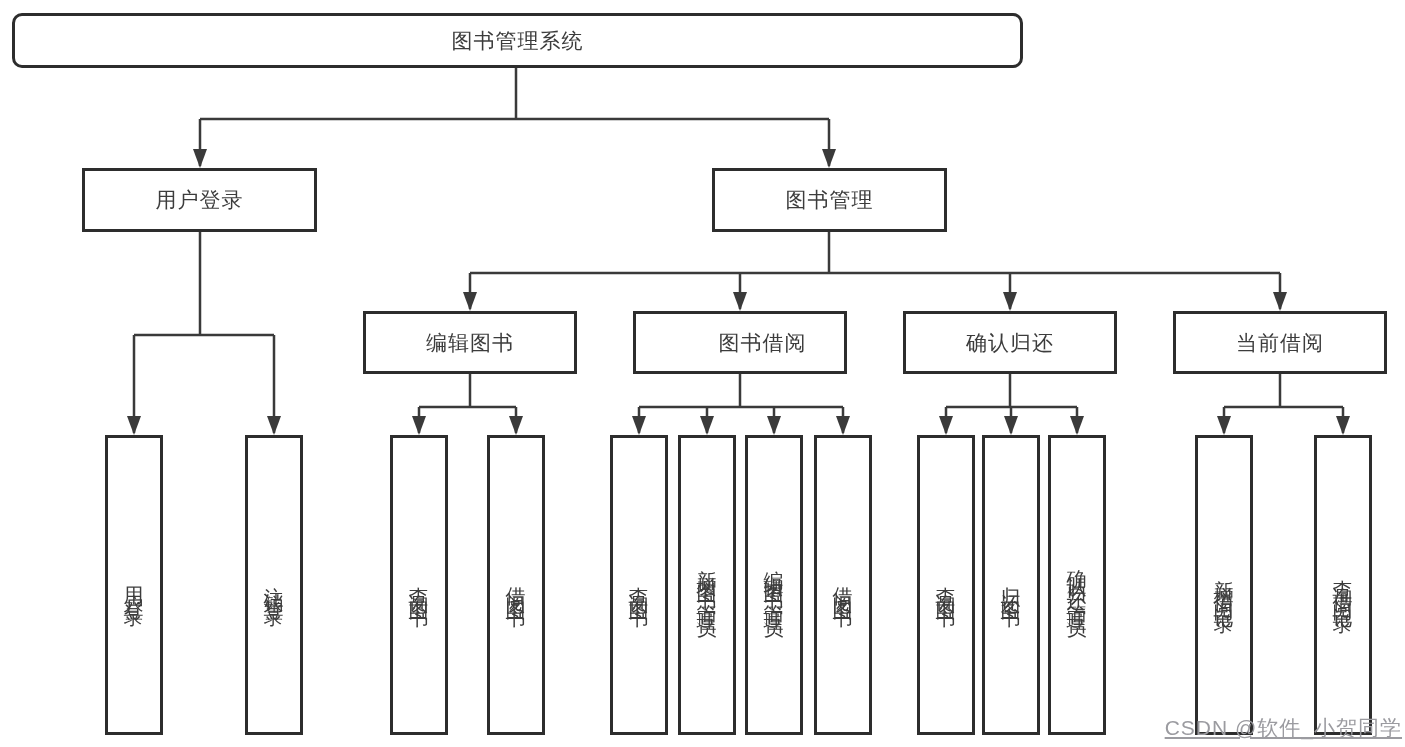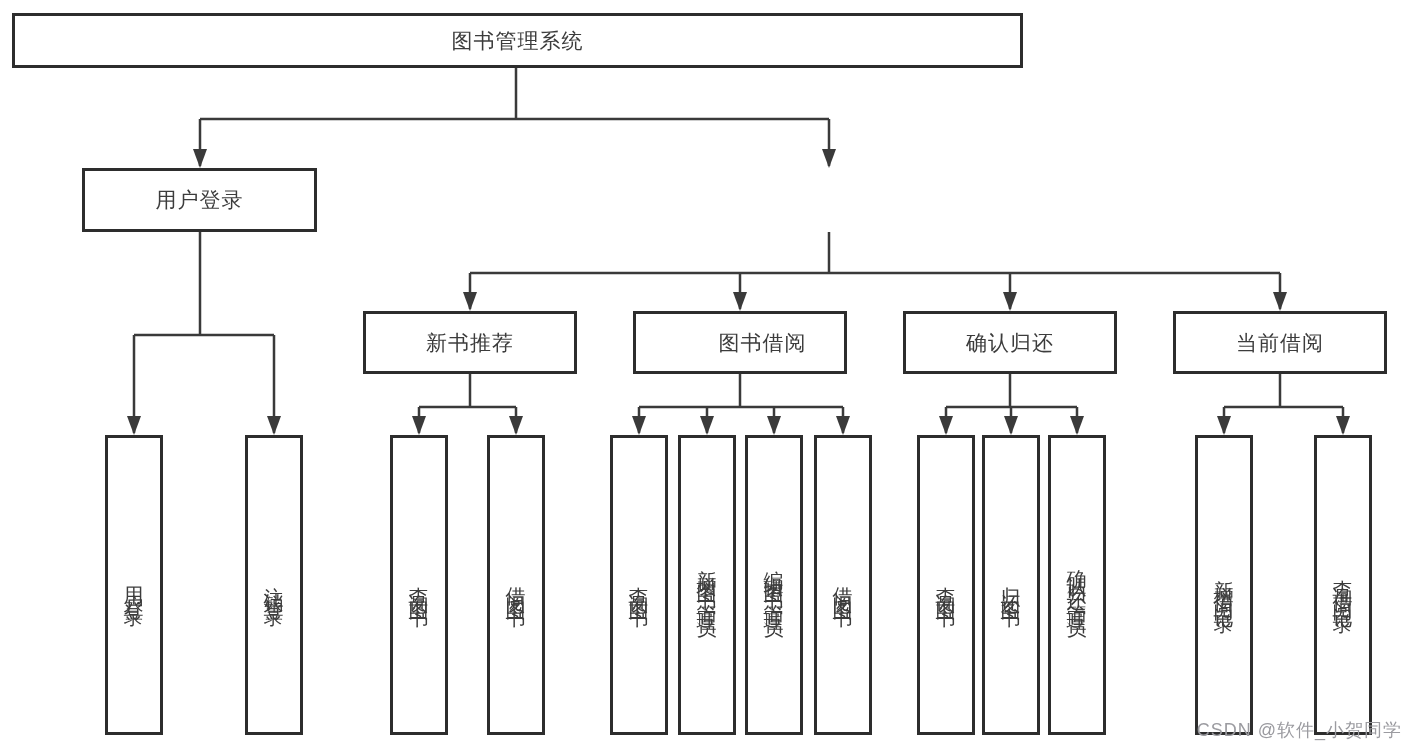--- a/index.html
+++ b/index.html
@@ -15,39 +15,40 @@
     position:absolute;
     box-sizing:border-box;
     background:#ffffff;
     border:3px solid #2d2d2d;
     display:flex;
     align-items:center;
     justify-content:center;
     color:#3c3c3c;
   }
   .box.h { font-size:21px; letter-spacing:1px; }
-  .box.root { left:12px; top:13px; width:1011px; height:55px; }
+  .box.root { left:12px; top:13px; width:1011px; height:55px;border-radius:10px; }
   .box.lvl1 { width:235px; height:64px; top:168px; }
   .box.lvl2 { width:214px; height:63px; top:311px; }
   .box.v   { width:58px; height:300px; top:435px; }
   .vtext {
     writing-mode:vertical-lr;
     text-orientation:mixed;
     font-size:20px;
     letter-spacing:7px;
     line-height:1;
     white-space:nowrap;
   }
   #watermark {
     position:absolute;
     right:3px; bottom:5px;
-    font-size:18px;
+    font-size:21px;
     color:#9b9ba0;
     letter-spacing:1px;
     z-index:5;
+    text-decoration:underline;
   }
 </style>
 </head>
 <body>
 
 <div id="stage">
 
   <svg id="connectors" viewBox="0 0 1405 747" xmlns="http://www.w3.org/2000/svg">
     <g stroke="#3a3a3a" stroke-width="2.5" fill="none">
 
@@ -88,23 +89,26 @@
     </g>
   </svg>
 
   <div class="box h root">
     <span>图书管理系统</span>
   </div>
 
   <div class="box h lvl1" style="left:82px;">
     <span>用户登录</span>
   </div>
+  <div class="box h lvl1" style="left:712px;">
+    <span>图书管理</span>
+  </div>
 
   <div class="box h lvl2" style="left:363px;">
-    <span>新书推荐</span>
+    <span>编辑图书</span>
   </div>
   <div class="box h lvl2" style="left:633px;padding-left:45px;">
     <span>图书借阅</span>
   </div>
   <div class="box h lvl2" style="left:903px;">
     <span>确认归还</span>
   </div>
   <div class="box h lvl2" style="left:1173px;">
     <span>当前借阅</span>
   </div>

